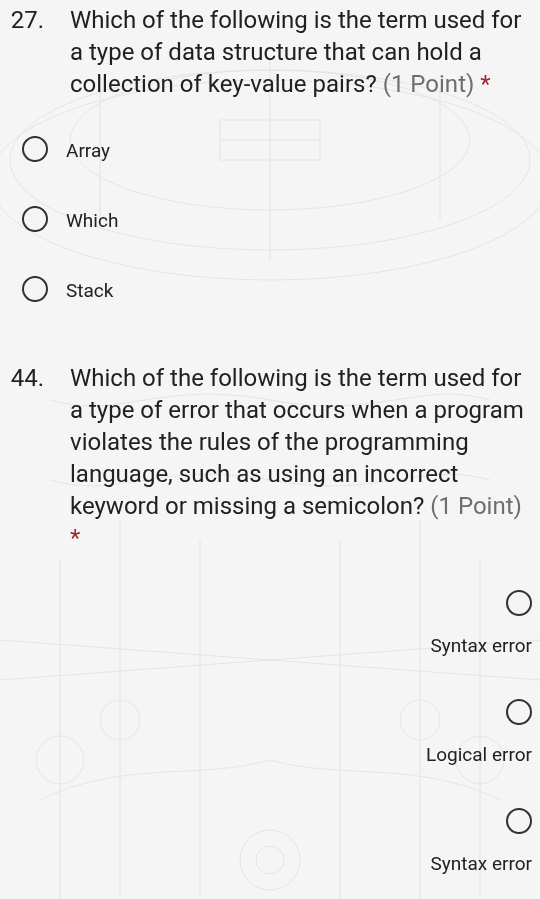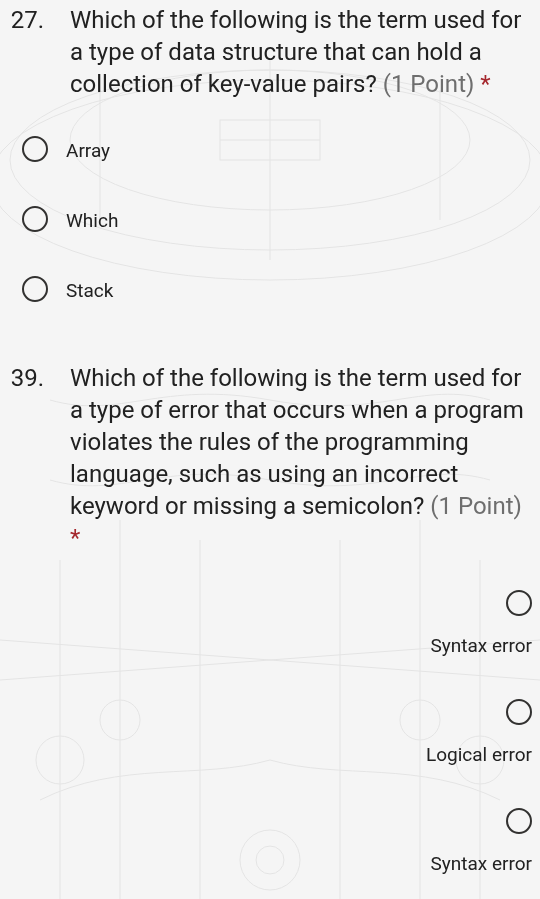--- a/index.html
+++ b/index.html
@@ -135,21 +135,21 @@
       </div>
       <div class="option">
         <div class="radio"></div>
         <div class="option-label">Stack</div>
       </div>
     </div>
   </div>
 
   <div class="question-block q28">
     <div class="question-head">
-      <div class="qnum">39.</div>
+      <div class="qnum">44.</div>
       <div class="qtext">
         <span>Which of the following is the term used for a type of error that occurs when a program violates the rules of the programming language, such as using an incorrect keyword or missing a semicolon?</span>
         <span class="points">(1 Point)</span>
         <span class="required">*</span>
       </div>
     </div>
     <div class="options">
       <div class="option">
         <div class="radio"></div>
         <div class="option-label">Syntax error</div>

